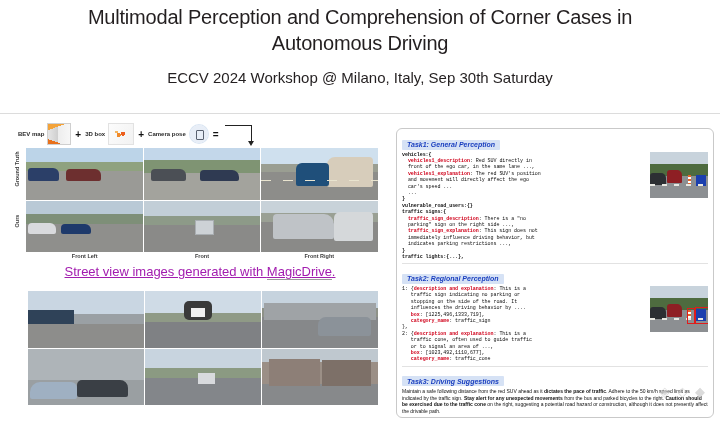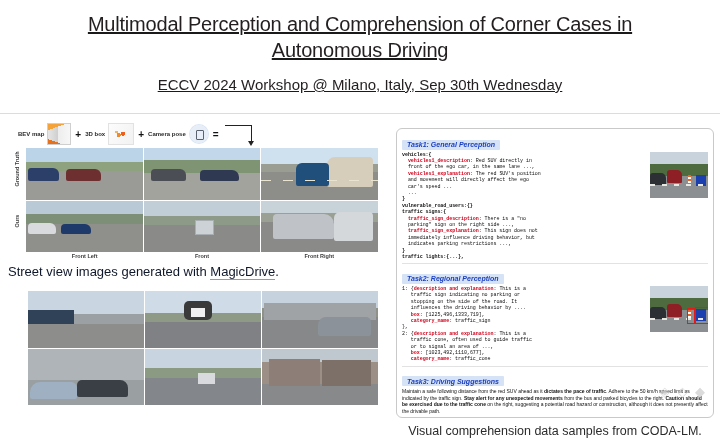--- a/index.html
+++ b/index.html
@@ -3,21 +3,21 @@
 <meta charset="utf-8">
 <style>
   html,body{margin:0;padding:0;}
   body{
     width:720px;height:446px;background:#ffffff;overflow:hidden;
     font-family:"Liberation Sans",sans-serif;color:#1a1a1a;
   }
   .slide{position:relative;width:720px;height:446px;}
 
   
-  .header{padding-top:11px;text-align:center;text-decoration:underline;}
+  .header{padding-top:4px;text-align:center;}
   .title{
     font-size:20px;line-height:26px;font-weight:400;color:#231f20;
     letter-spacing:-0.2px;padding:0 40px;
   }
   .subtitle{
     font-size:15px;line-height:20px;font-weight:400;color:#231f20;
     margin-top:12px;
   }
   .hr-top{
     position:absolute;left:0;top:113px;width:720px;height:1px;
@@ -124,21 +124,21 @@
       background:#1f4f7a;border-radius:6px 4px 2px 2px;}
 
   .hlabels{
     display:flex;width:352px;margin-top:1px;
   }
   .hlabels span{
     flex:1;text-align:center;font-size:5.5px;font-weight:700;color:#3b3b3b;
   }
 
   .cap{
-    text-align:left;font-size:13px;color:#0f172a;margin-top:5px;
+    text-align:center;font-size:13px;color:#a21caf;margin-top:5px;text-decoration:underline;
   }
   .cap .u{border-bottom:1px solid #9a9a9a;padding-bottom:0px;}
 
   
   .vid-wrap{margin-top:12px;margin-left:20px;width:350px;}
   .vidgrid{
     width:350px;height:114px;display:grid;
     grid-template-columns:1fr 1fr 1fr;grid-template-rows:1fr 1fr;gap:1px;
     background:#fff;
   }
@@ -216,21 +216,21 @@
     letter-spacing:2px;pointer-events:none;opacity:.75;
   }
 </style>
 </head>
 <body>
 
 <div class="slide">
 
   <div class="header">
     <div class="title">Multimodal Perception and Comprehension of Corner Cases in Autonomous Driving</div>
-    <div class="subtitle">ECCV 2024 Workshop @ Milano, Italy, Sep 30th Wednesday</div>
+    <div class="subtitle">ECCV 2024 Workshop @ Milano, Italy, Sep 30th Saturday</div>
   </div>
   <div class="hr-top"></div>
 
   <div class="cols">
 
     <div class="col-left">
 
       <div class="recipe">
         <span class="lbl">BEV map</span>
         <span class="thumb-bev"></span>
@@ -323,19 +323,16 @@
 
         <div class="sep"></div>
 
         
         <div class="task-hd">Task3: Driving Suggestions</div>
         <div class="para" id="task3-text"><span>Maintain a safe following distance from the red SUV ahead as it </span><b>dictates the pace of traffic</b><span>. Adhere to the 50 km/h speed limit as indicated by the traffic sign. </span><b>Stay alert for any unexpected movements</b><span> from the bus and parked bicycles to the right. </span><b>Caution should be exercised due to the traffic cone</b><span> on the right, suggesting a potential road hazard or construction, although it does not presently affect the drivable path.</span></div>
 
         <div class="wm">◈ ◇ ◆</div>
       </div>
 
-      <div class="cap-right">
-        <span id="cap-right-pre">Visual comprehension data samples from <span class="u">CODA-LM</span>.</span>
-      </div>
     </div>
 
   </div>
 </div>
 
 </body></html>

